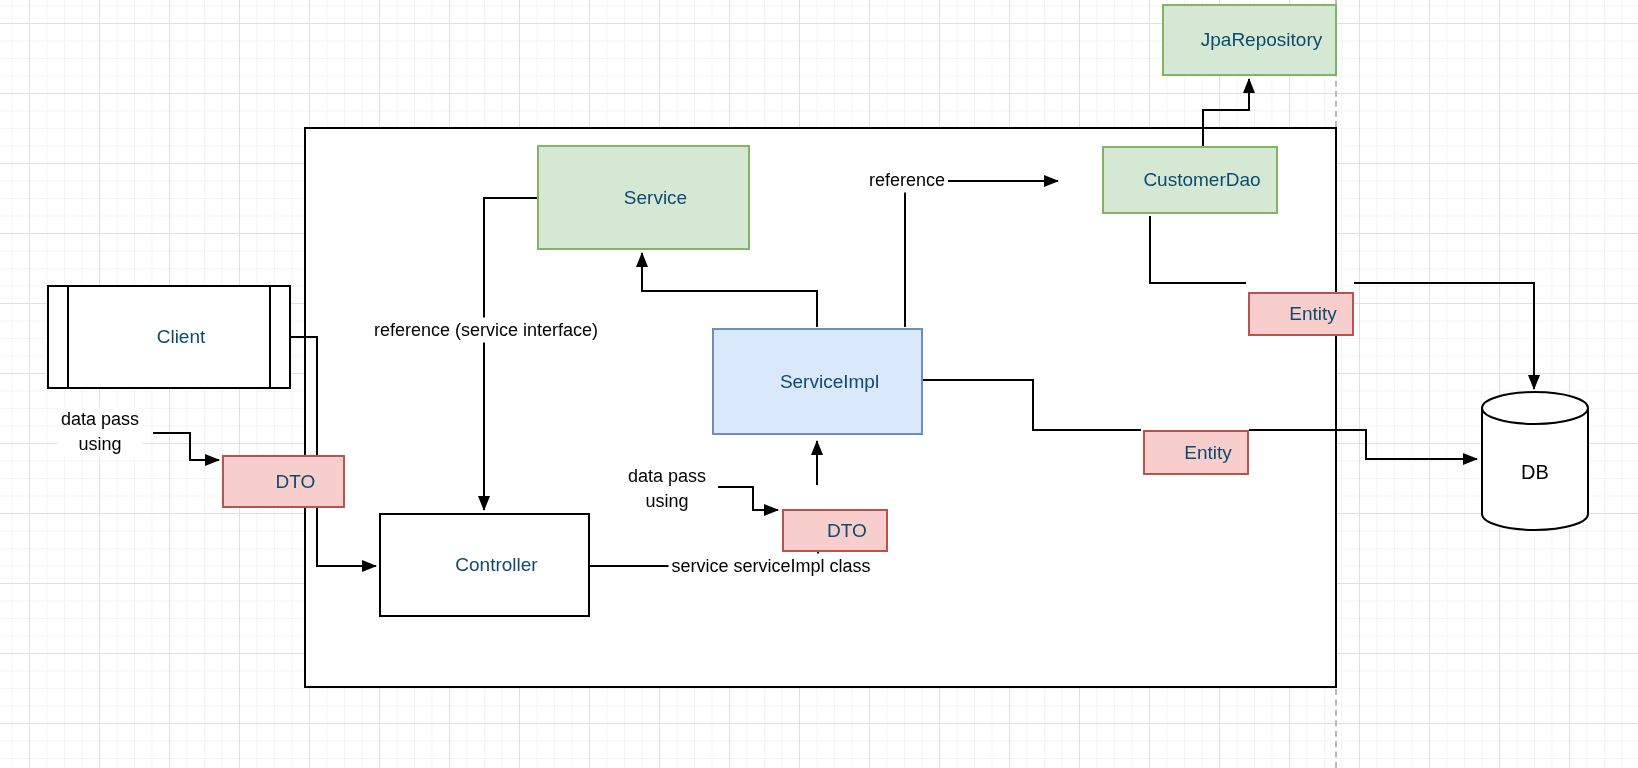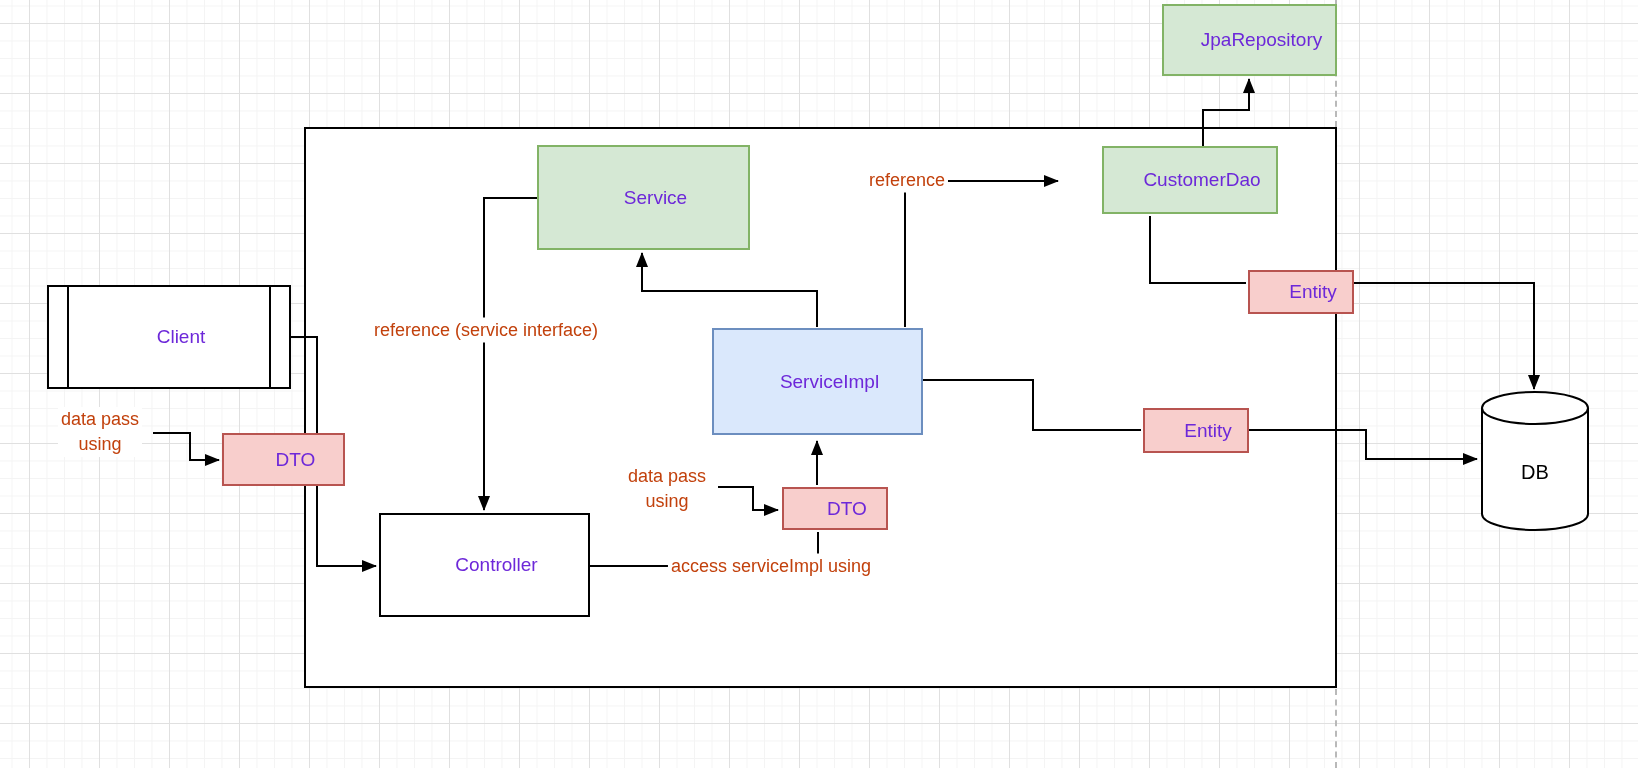--- a/index.html
+++ b/index.html
@@ -11,32 +11,32 @@
       linear-gradient(to right, #e0e0e0 1px, transparent 1px),
       linear-gradient(to bottom, #e0e0e0 1px, transparent 1px),
       linear-gradient(to right, #f4f4f4 1px, transparent 1px),
       linear-gradient(to bottom, #f4f4f4 1px, transparent 1px);
     background-size:70px 70px, 70px 70px, 17.5px 17.5px, 17.5px 17.5px;
     background-position:29px 23px, 29px 23px, 11.5px 5.5px, 11.5px 5.5px;
   }
   .node{
     position:absolute; box-sizing:border-box; border:2px solid #000;
     display:flex; align-items:center; justify-content:center;
-    font-size:19px; color:#6d28d9; background:#fff;padding-left:24px;
+    font-size:19px; color:#0c4a6e; background:#fff;padding-left:24px;
   }
   .green{background:#d5e8d4; border-color:#82b366;}
   .blue{background:#dae8fc; border-color:#6c8ebf;}
-  .pink{background:#f8cecc; border-color:#b85450;}
+  .pink{background:#f8cecc; border-color:#b85450;margin-top:22px;}
   .container-box{
     position:absolute; box-sizing:border-box; border:2px solid #000; background:#fff;
   }
   .vbar{position:absolute; top:0; bottom:0; width:2px; background:#000;}
   .edge-label{
     position:absolute; transform:translate(-50%,-50%);
-    background:#fff; font-size:18px; line-height:25px; color:#c2410c;
+    background:#fff; font-size:18px; line-height:25px; color:#000000;
     white-space:pre-line; text-align:center; padding:0 3px;
   }
   .free-label{
     position:absolute; transform:translate(-50%,-50%);
     font-size:20px; color:#000; background:transparent;
   }
   .page-divider{
     position:absolute; width:0; border-left:2px dashed #b9b9b9;
   }
   svg.edges{position:absolute; left:0; top:0;}
@@ -118,21 +118,21 @@
   </div>
 
   <div class="node pink" style="left:1143px; top:408px; width:106px; height:45px;">
     <span>Entity</span>
   </div>
 
   <div class="free-label" style="left:1535px; top:472px;">DB</div>
 
   <div class="edge-label" style="left:486px; top:330px;">reference (service interface)</div>
   <div class="edge-label" style="left:907px; top:180px;">reference</div>
-  <div class="edge-label" style="left:771px; top:566px;">access serviceImpl using</div>
+  <div class="edge-label" style="left:771px; top:566px;">service serviceImpl class</div>
   <div class="edge-label" style="left:100px; top:432px;">data pass
 using</div>
   <div class="edge-label" style="left:667px; top:489px;">data pass
 using</div>
 
   <div class="free-label" style="left:798px; top:750px;margin-top:25px;">API</div>
 
 </div>
 
 </body></html>

